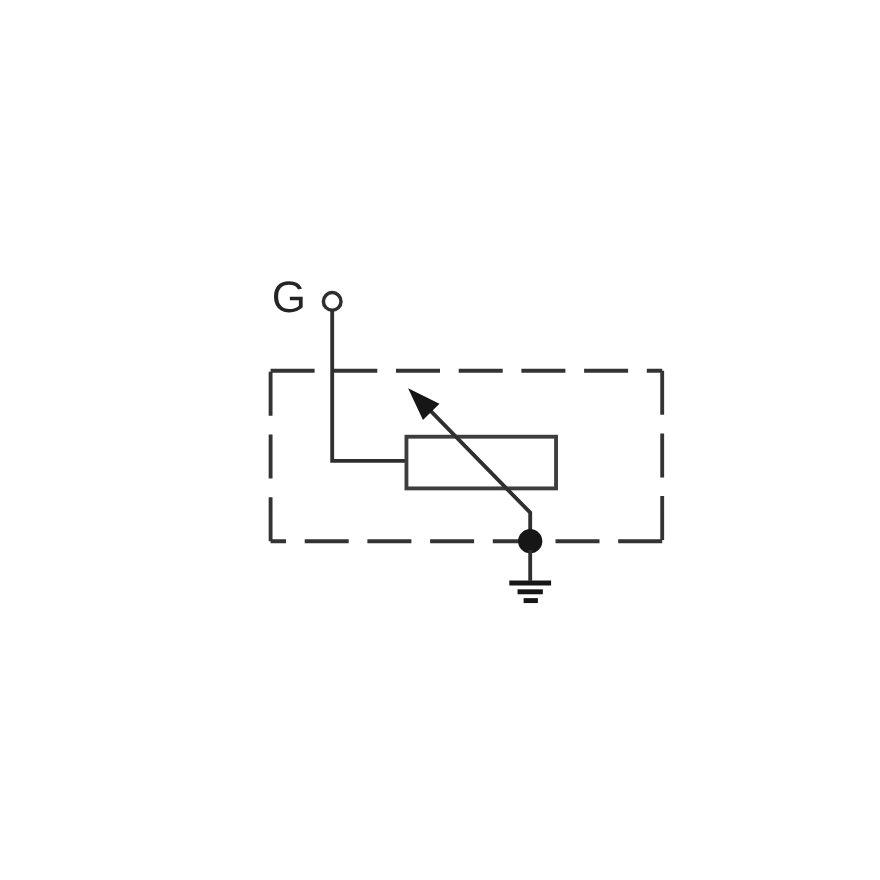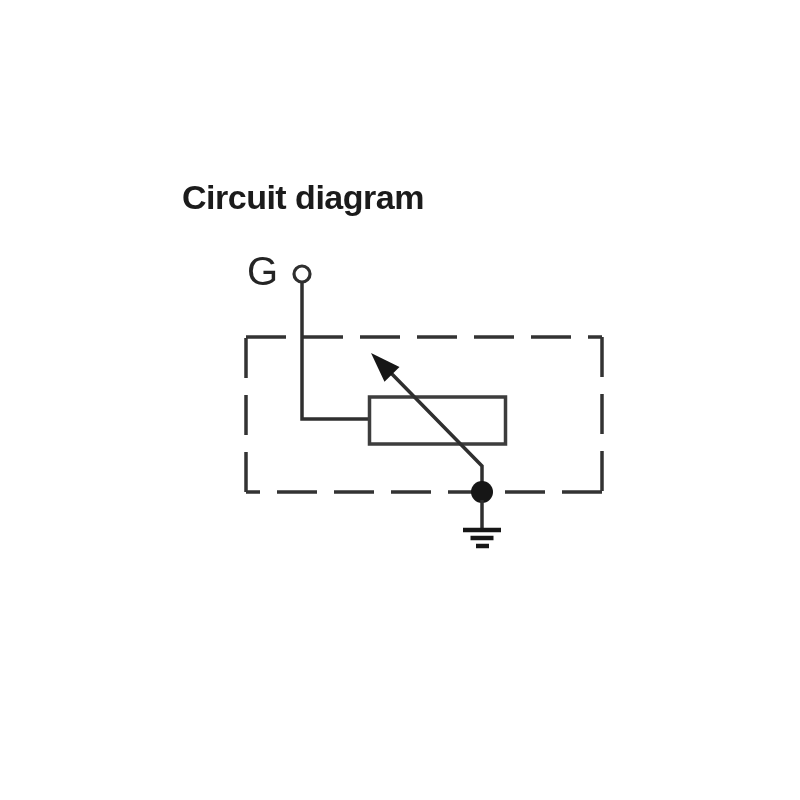--- a/index.html
+++ b/index.html
@@ -70,21 +70,20 @@
     fill: none;
     stroke: var(--color-fill);
     stroke-width: 4.5;
   }
 </style>
 </head>
 <body style="background: rgb(255, 255, 255);">
 
 <div class="screen">
 
-  <div class="diagram-title">Circuit diagram</div>
 
   <div class="terminal-label">G</div>
 
   <svg class="circuit-svg" viewBox="0 0 800 800">
 
     <g>
       <path class="dashed-edge" d="M246,337 H602"></path>
       <path class="dashed-edge" d="M602,337 V492"></path>
       <path class="dashed-edge" d="M602,492 H246"></path>
       <path class="dashed-edge" d="M246,492 V337"></path>

